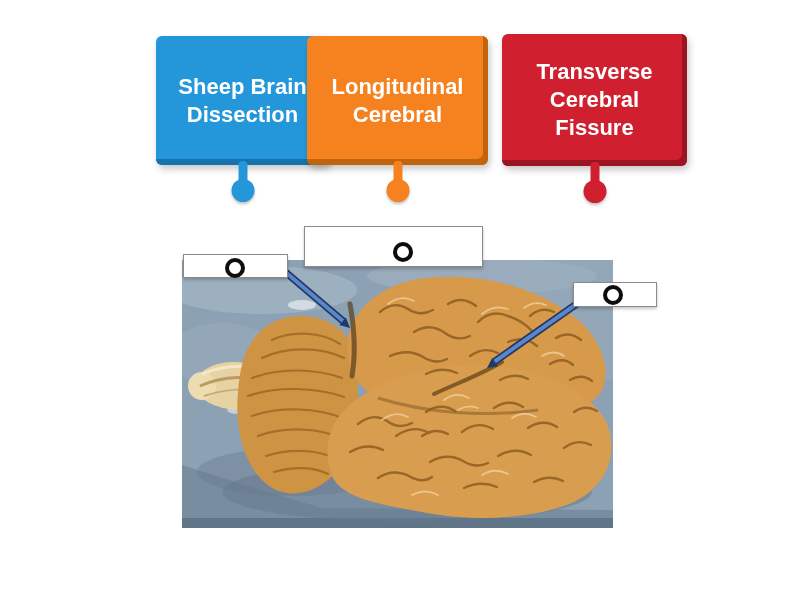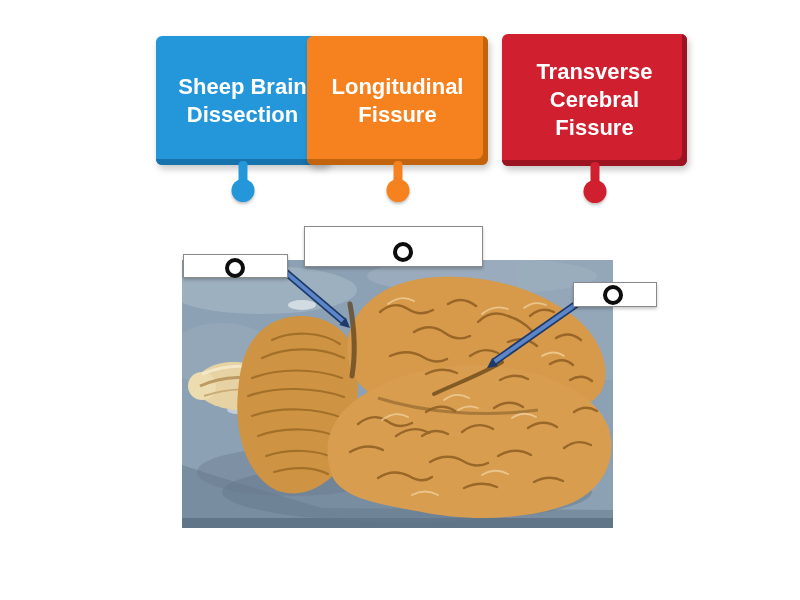--- a/index.html
+++ b/index.html
@@ -54,21 +54,21 @@
 <body>
 
 <div class="stage">
 
   <div class="chip" id="chip1">
     <div class="chip-body">Sheep Brain Dissection</div>
     <div class="stem"></div>
     <div class="dot"></div>
   </div>
   <div class="chip" id="chip2">
-    <div class="chip-body">Longitudinal Fissure</div>
+    <div class="chip-body">Longitudinal Cerebral</div>
     <div class="stem"></div>
     <div class="dot"></div>
   </div>
   <div class="chip" id="chip3">
     <div class="chip-body">Transverse Cerebral Fissure</div>
     <div class="stem"></div>
     <div class="dot"></div>
   </div>
 
   <div class="photo" role="img" aria-label="Dissected sheep brain on a blue-gray background">

